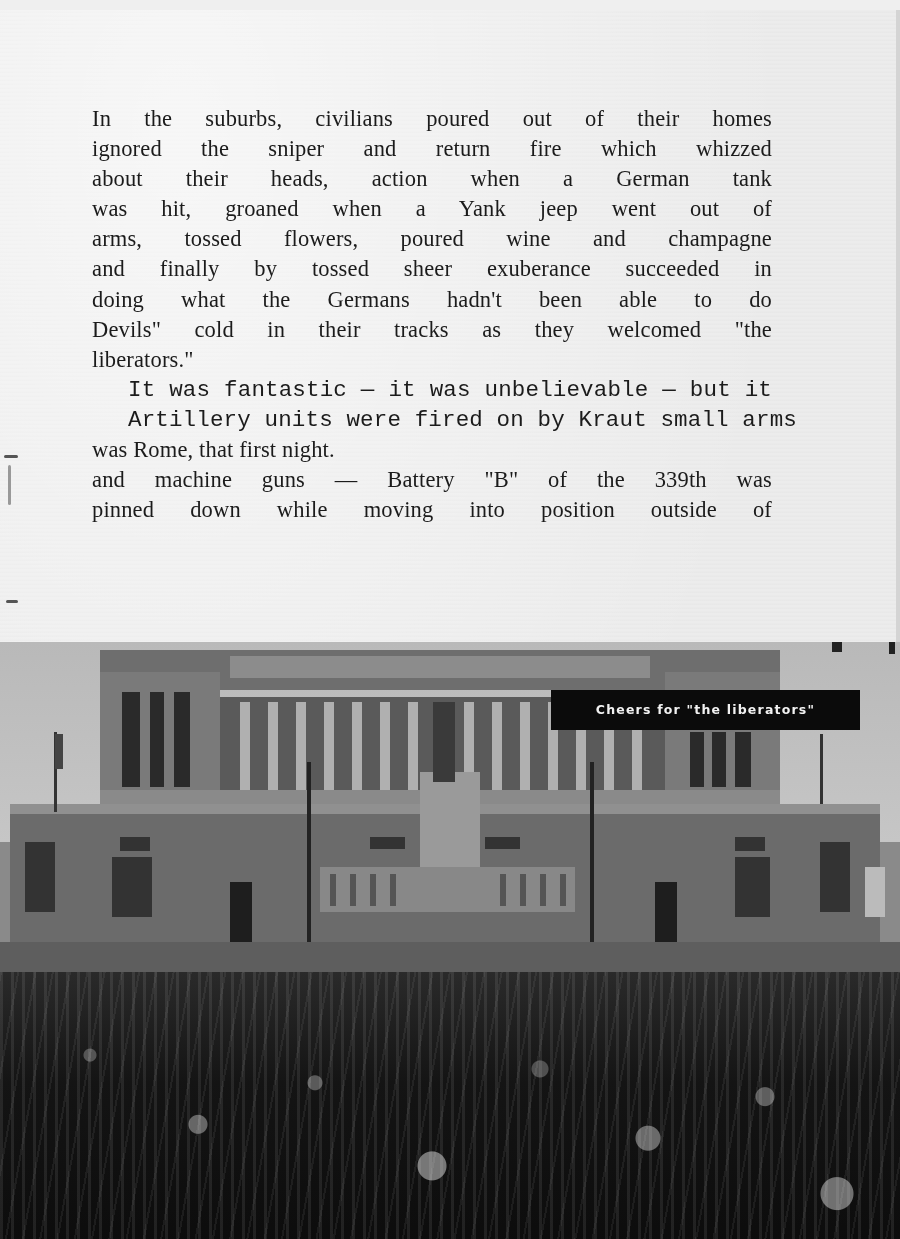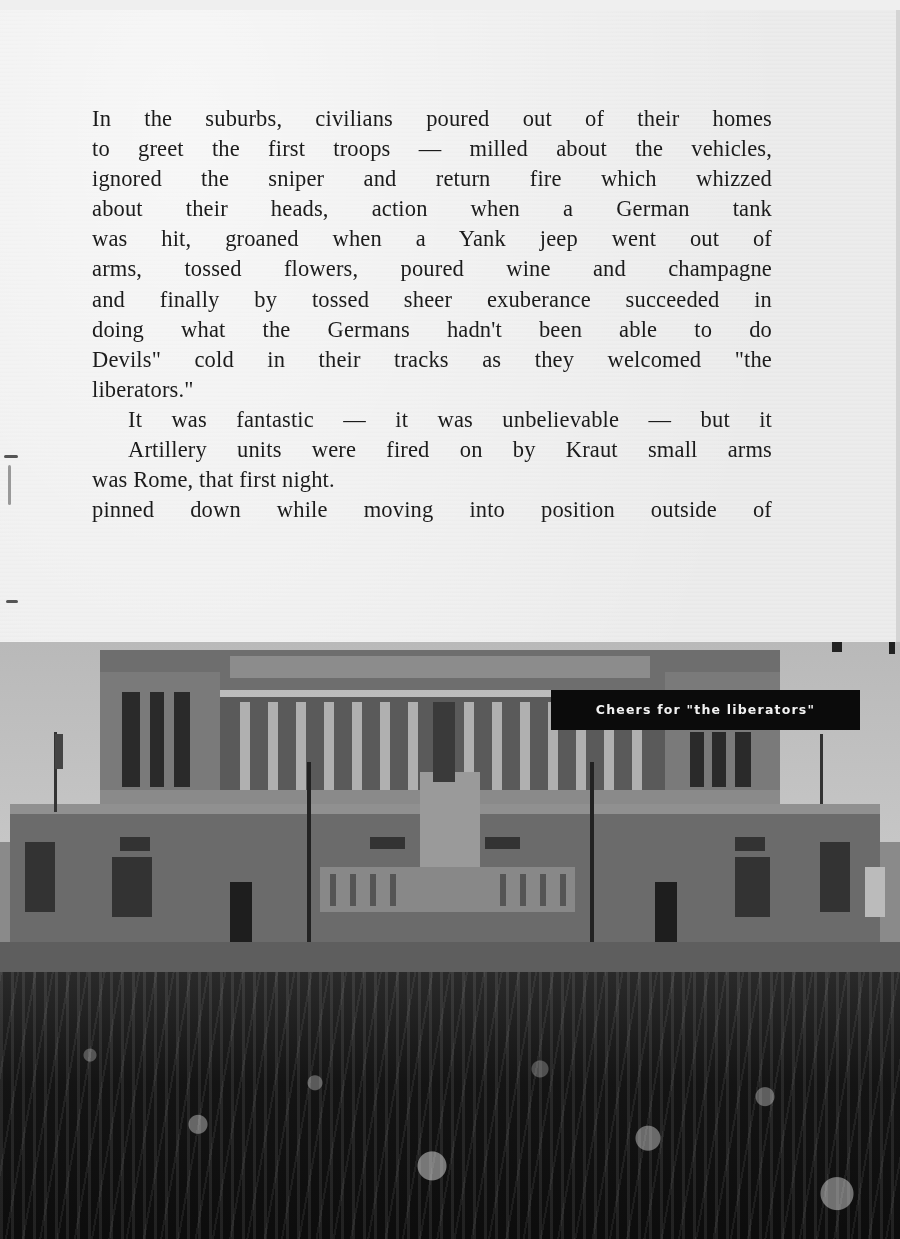--- a/index.html
+++ b/index.html
@@ -21,21 +21,21 @@
     .edge-mark {
       position: absolute; background: #555; border-radius: 2px;
     }
     .text-block {
       position: absolute; left: 92px; top: 94px; width: 680px;
       color: #1b1b1b; font-size: 22.5px; line-height: 30.1px;
       letter-spacing: 0.15px;
     }
     .line { display: block; white-space: nowrap; text-align: justify; text-align-last: justify; height: 30.1px; }
     .line.last { text-align-last: left; }
-    .line.indent { padding-left: 36px; }
+    .line.indent { padding-left: 36px; font-family: Liberation Mono, monospace; }
     .photo {
       position: absolute; left: 0; top: 632px; width: 900px; height: 607px; overflow: hidden;
       background: #8a8a8a;
     }
     .sky {
       position: absolute; left: 0; top: 0; width: 900px; height: 200px;
       background: linear-gradient(180deg, #b9b9b9 0%, #c6c6c6 100%);
     }
     .monument { position: absolute; left: 0; top: 0; width: 900px; height: 607px; }
     .crowd {
@@ -69,32 +69,32 @@
 <body>
 
 <div class="page">
   <div class="edge-right"></div>
   <div class="edge-mark" style="left:4px;top:445px;width:14px;height:3px;"></div>
   <div class="edge-mark" style="left:6px;top:590px;width:12px;height:3px;"></div>
   <div class="edge-mark" style="left:8px;top:455px;width:3px;height:40px;background:#999;"></div>
 
   <div class="text-block">
     <span class="line">In the suburbs, civilians poured out of their homes</span>
-    <span class="line">to greet the first troops — milled about the vehicles,</span>
     <span class="line">ignored the sniper and return fire which whizzed</span>
     <span class="line">about their heads, action when a German tank</span>
     <span class="line">was hit, groaned when a Yank jeep went out of</span>
     <span class="line">arms, tossed flowers, poured wine and champagne</span>
     <span class="line">and finally by tossed sheer exuberance succeeded in</span>
     <span class="line">doing what the Germans hadn't been able to do</span>
     <span class="line">Devils" cold in their tracks as they welcomed "the</span>
     <span class="line last">liberators."</span>
     <span class="line indent">It was fantastic — it was unbelievable — but it</span>
     <span class="line indent">Artillery units were fired on by Kraut small arms</span>
     <span class="line last">was Rome, that first night.</span>
+    <span class="line">and machine guns — Battery "B" of the 339th was</span>
     <span class="line">pinned down while moving into position outside of</span>
   </div>
 
   <div class="photo">
     <div class="sky"></div>
     <svg class="monument" viewBox="0 0 900 607" width="900" height="607">
 
       <rect x="100" y="8" width="680" height="40" fill="#6e6e6e"></rect>
       <rect x="230" y="14" width="420" height="22" fill="#8c8c8c"></rect>
 

